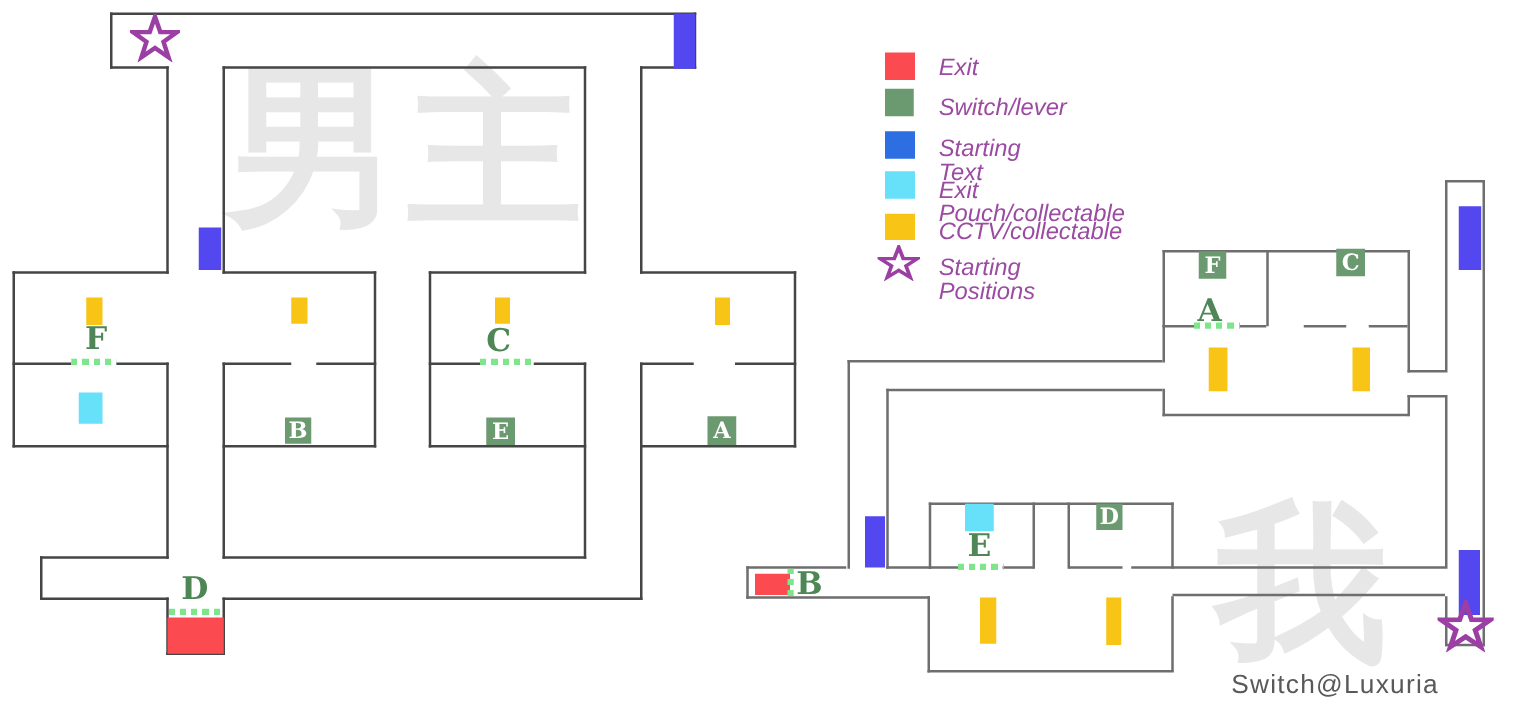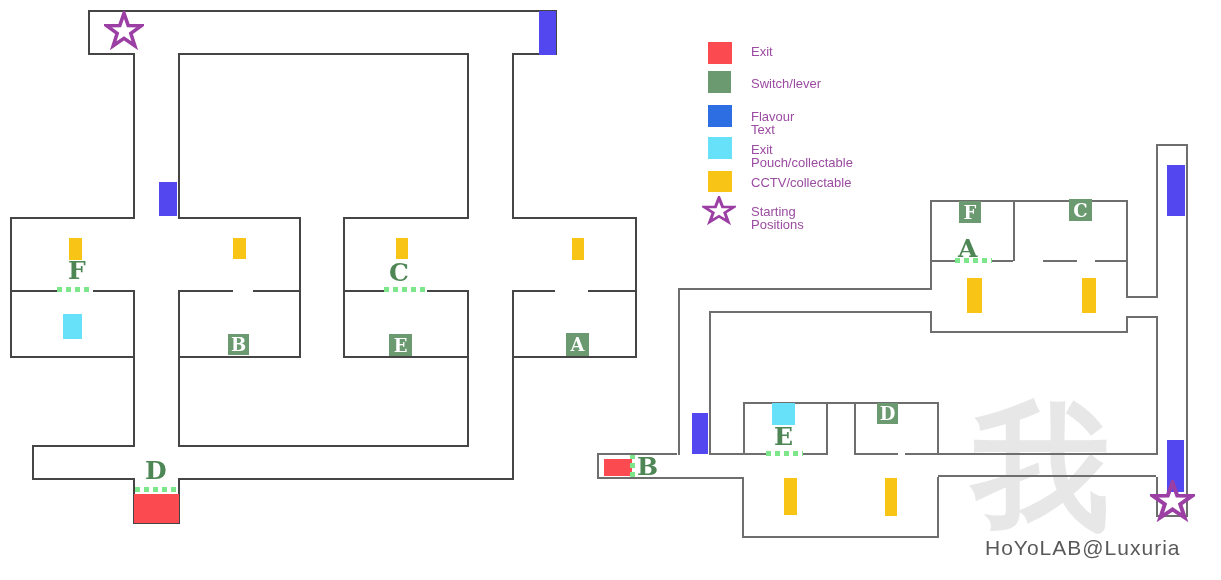--- a/index.html
+++ b/index.html
@@ -13,21 +13,21 @@
                font-weight:bold;font-size:25px;line-height:1;}
   .switch-box{position:absolute;display:flex;align-items:center;justify-content:center;
               font-family:"DejaVu Serif","Liberation Serif",serif;font-weight:bold;
               font-size:18px;color:#fff;}
   .star{position:absolute;}
   .star svg{display:block;width:100%;height:100%;}
   .watermark{position:absolute;font-weight:bold;line-height:1;white-space:nowrap;
              font-family:"Liberation Sans",sans-serif;user-select:none;}
   #legend{position:absolute;left:0;top:0;}
   .legend-swatch{position:absolute;}
-  .legend-label{position:absolute;font-size:13px;line-height:1;}
+  .legend-label{position:absolute;font-size:19px;line-height:1;font-style:italic;}
   #credit{position:absolute;font-size:21px;letter-spacing:1px;
           text-shadow:1px 1px 0 #fff,-1px -1px 0 #fff,0 0 2px #fff;}
 </style>
 </head>
 <body>
 
 <div id="stage">
   <div id="maps" style="position: absolute; z-index: 2;">
       <div class="wall" style="left: 88px; top: 10px; width: 469px; height: 2px; background: rgb(69, 69, 69);"></div>
       <div class="wall" style="left: 88px; top: 10px; width: 2px; height: 45px; background: rgb(69, 69, 69);"></div>
@@ -158,27 +158,28 @@
       <div class="switch-box" style="left: 959px; top: 201px; width: 22px; height: 22px; background: rgb(107, 154, 112); z-index: 4;">F</div>
       <div class="switch-box" style="left: 1069px; top: 199px; width: 23px; height: 22px; background: rgb(107, 154, 112); z-index: 4;">C</div>
       <div class="switch-box" style="left: 877px; top: 403px; width: 21px; height: 21px; background: rgb(107, 154, 112); z-index: 4;">D</div>
     </div>
   <div id="legend">
       <div class="legend-swatch" style="background: rgb(251, 75, 80); left: 708px; top: 42px; width: 24px; height: 22px;"></div>
       <div class="legend-label" style="left: 751px; top: 45px; color: rgb(155, 75, 161);">Exit</div>
       <div class="legend-swatch" style="background: rgb(107, 154, 112); left: 708px; top: 71px; width: 23px; height: 22px;"></div>
       <div class="legend-label" style="left: 751px; top: 77px; color: rgb(155, 75, 161);">Switch/lever</div>
       <div class="legend-swatch" style="background: rgb(45, 111, 227); left: 708px; top: 105px; width: 24px; height: 22px;"></div>
-      <div class="legend-label" style="left: 751px; top: 110px; color: rgb(155, 75, 161);">Flavour Text</div>
+      <div class="legend-label" style="left: 751px; top: 110px; color: rgb(155, 75, 161);">Starting Text</div>
       <div class="legend-swatch" style="background: rgb(103, 224, 249); left: 708px; top: 137px; width: 24px; height: 22px;"></div>
       <div class="legend-label" style="left: 751px; top: 143px; color: rgb(155, 75, 161);">Exit Pouch/collectable</div>
       <div class="legend-swatch" style="background: rgb(248, 197, 23); left: 708px; top: 171px; width: 24px; height: 21px;"></div>
       <div class="legend-label" style="left: 751px; top: 176px; color: rgb(155, 75, 161);">CCTV/collectable</div>
       <div class="legend-swatch star" style="left: 702px; top: 196px; width: 34px; height: 29px;">
         <svg viewBox="0 0 100 100" preserveAspectRatio="none">
           <polygon points="50,6 60.6,37.4 93.7,37.8 67.1,57.6 77,89.2 50,70 23,89.2 32.9,57.6 6.3,37.8 39.4,37.4" fill="none" stroke="#9c3fa4" stroke-width="9"></polygon>
         </svg>
       </div>
       <div class="legend-label" style="left: 751px; top: 205px; color: rgb(155, 75, 161);">Starting Positions</div>
     </div>
+  <div class="watermark" id="wm-left" style="left: 180px; top: 48px; font-size: 140px; letter-spacing: 6px; color: rgb(231, 231, 231); z-index: 0;">男主</div>
   <div class="watermark" id="wm-right" style="left: 972px; top: 398px; font-size: 138px; letter-spacing: 0px; color: rgb(231, 231, 231); z-index: 0;">我</div>
-  <div id="credit" style="left: 985px; top: 536px; color: rgb(89, 89, 89); z-index: 6;">HoYoLAB@Luxuria</div>
+  <div id="credit" style="left: 985px; top: 536px; color: rgb(89, 89, 89); z-index: 6;">Switch@Luxuria</div>
 </div>
 
 </body></html>

